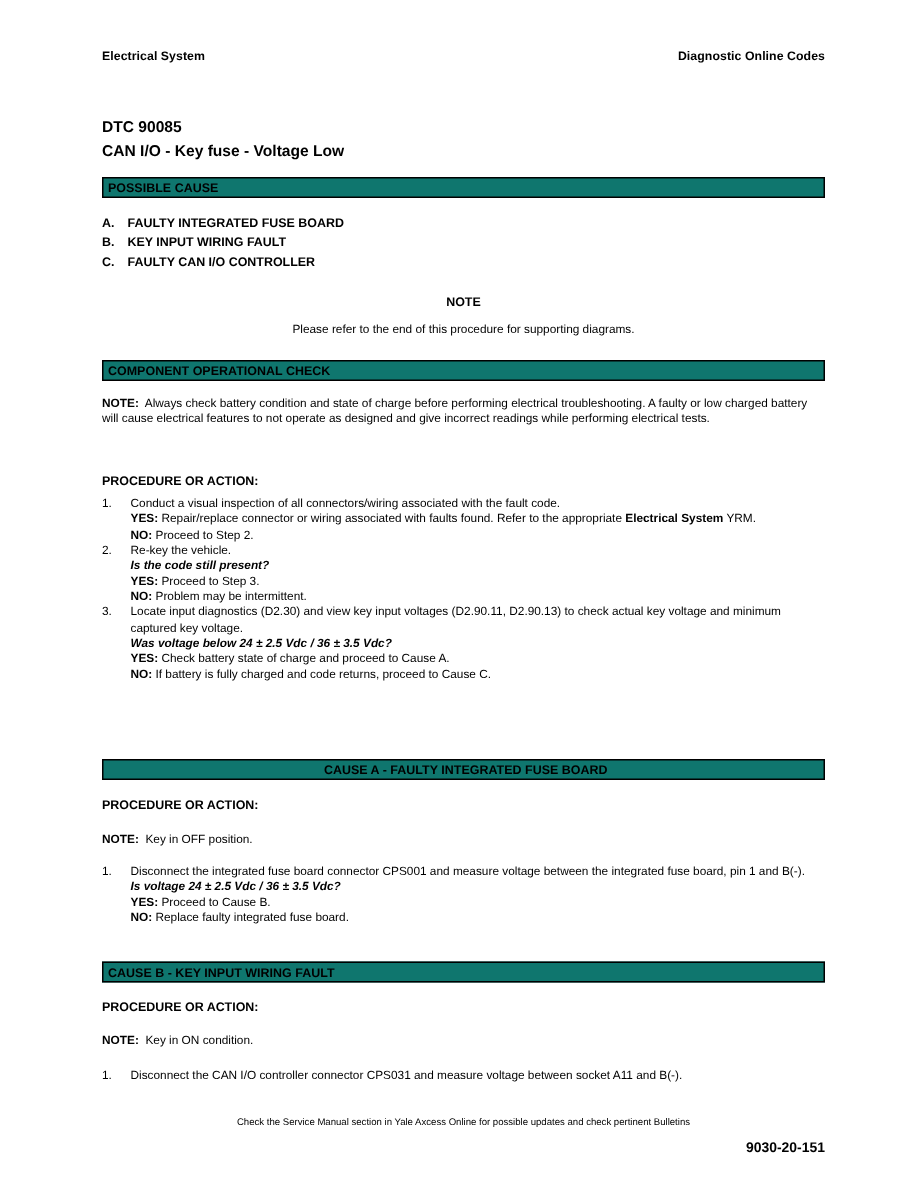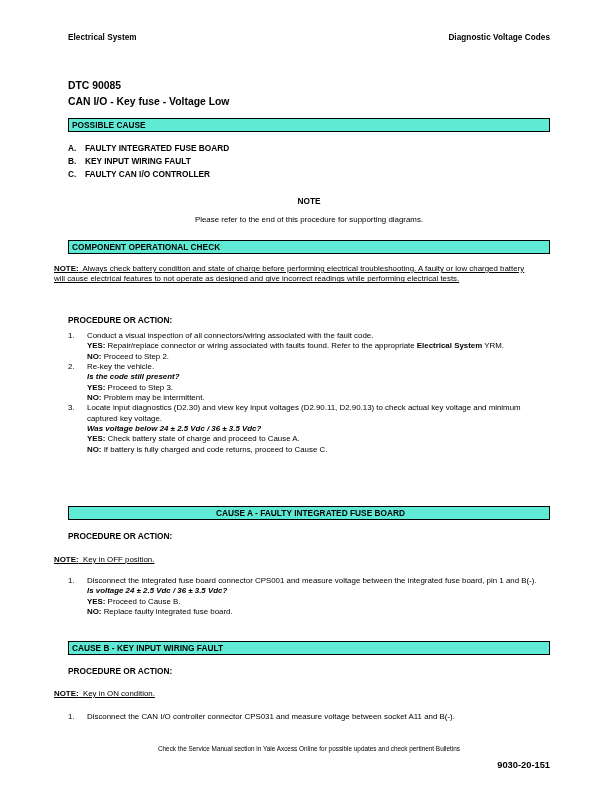--- a/index.html
+++ b/index.html
@@ -49,21 +49,21 @@
   }
   .doc-title .l1 { display: block; }
   .doc-title .l2 { display: block; }
 
   
   .banner {
     position: absolute;
     left: 68px;
     width: 482px;
     height: 14px;
-    background: #5eead4;
+    background: #0f766e;
     border: 1px solid #000000;
     box-sizing: border-box;
     font-size: 8.3px;
     font-weight: bold;
     line-height: 12px;
     padding: 0 0 0 3px;
     letter-spacing: 0.02px;
   }
 
   
@@ -123,25 +123,24 @@
     width: 19px;
     flex: 0 0 19px;
     text-align: left;
   }
   .steps .body { flex: 1 1 auto; }
   .steps .body > div { }
 
   
   .note-para {
     position: absolute;
-    left: 54px;
+    left: 68px;
     width: 482px;
     font-size: 7.9px;
     line-height: 10.35px;
-    text-decoration: underline;
   }
 
   
   .footer-line {
     position: absolute;
     left: 68px;
     width: 482px;
     top: 744px;
     text-align: center;
     font-size: 6.4px;
@@ -156,21 +155,21 @@
     text-align: right;
   }
 </style>
 </head>
 <body>
 
 <div class="page">
 
   <div class="run-head">
     <span>Electrical System</span>
-    <span>Diagnostic Voltage Codes</span>
+    <span>Diagnostic Online Codes</span>
   </div>
 
   <div class="doc-title">
     <span class="l1">DTC 90085</span>
     <span class="l2">CAN I/O - Key fuse - Voltage Low</span>
   </div>
 
   <div class="banner" style="top:118px;">
     <span>POSSIBLE CAUSE</span>
   </div>

